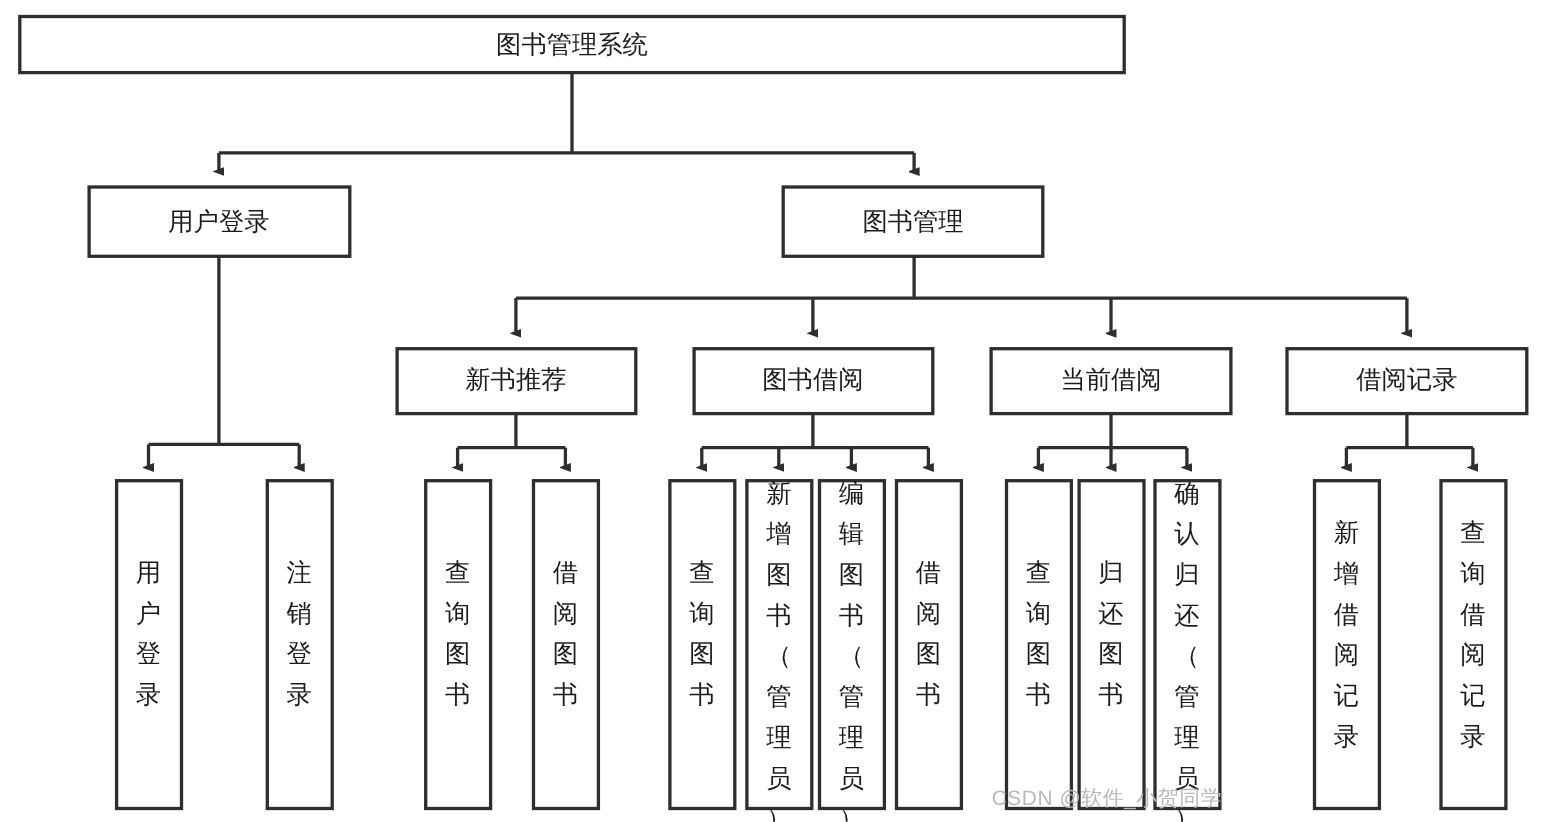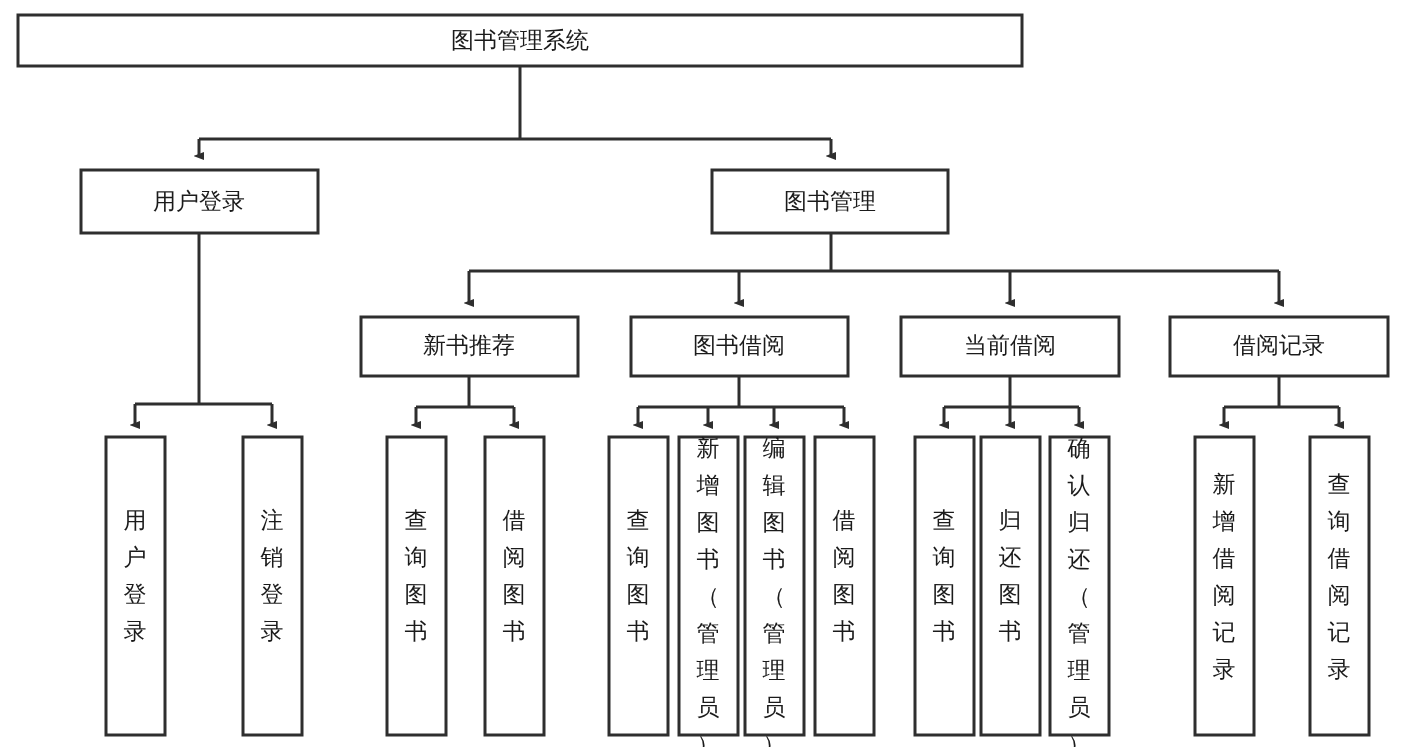--- a/index.html
+++ b/index.html
@@ -221,13 +221,14 @@
       <rect class="node-rect" x="1195" y="437" width="59" height="298"></rect>
       <text class="node-label-v" x="1224" y="492"><tspan x="1224" y="492">新</tspan><tspan x="1224" y="529">增</tspan><tspan x="1224" y="566">借</tspan><tspan x="1224" y="603">阅</tspan><tspan x="1224" y="640">记</tspan><tspan x="1224" y="677">录</tspan></text>
     </g>
 
     <g>
       <rect class="node-rect" x="1310" y="437" width="59" height="298"></rect>
       <text class="node-label-v" x="1339" y="492"><tspan x="1339" y="492">查</tspan><tspan x="1339" y="529">询</tspan><tspan x="1339" y="566">借</tspan><tspan x="1339" y="603">阅</tspan><tspan x="1339" y="640">记</tspan><tspan x="1339" y="677">录</tspan></text>
     </g>
   </svg>
 
+  <div class="watermark">CSDN @软件_小贺同学</div>
 </div>
 
 </body></html>

